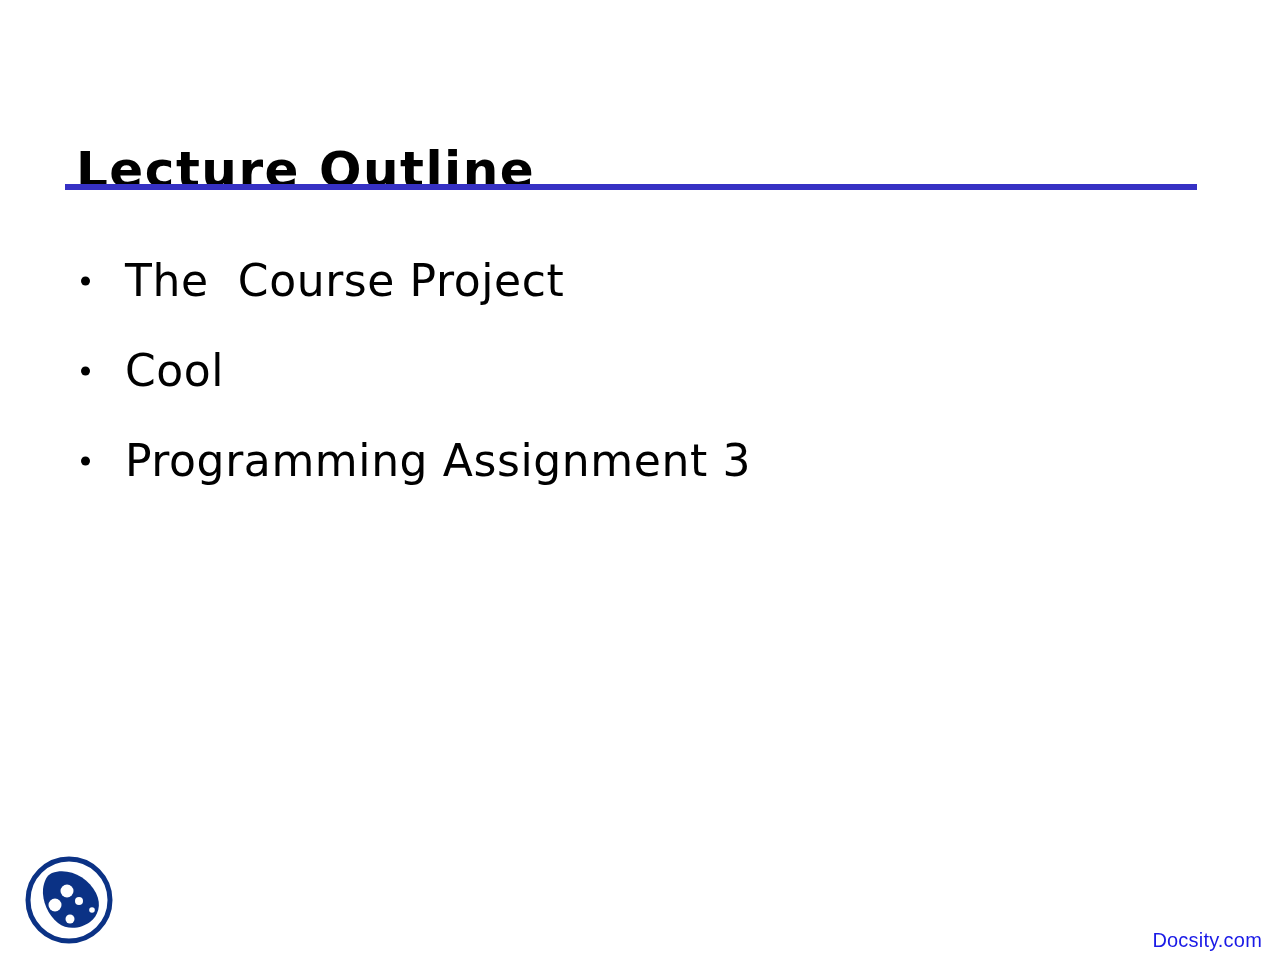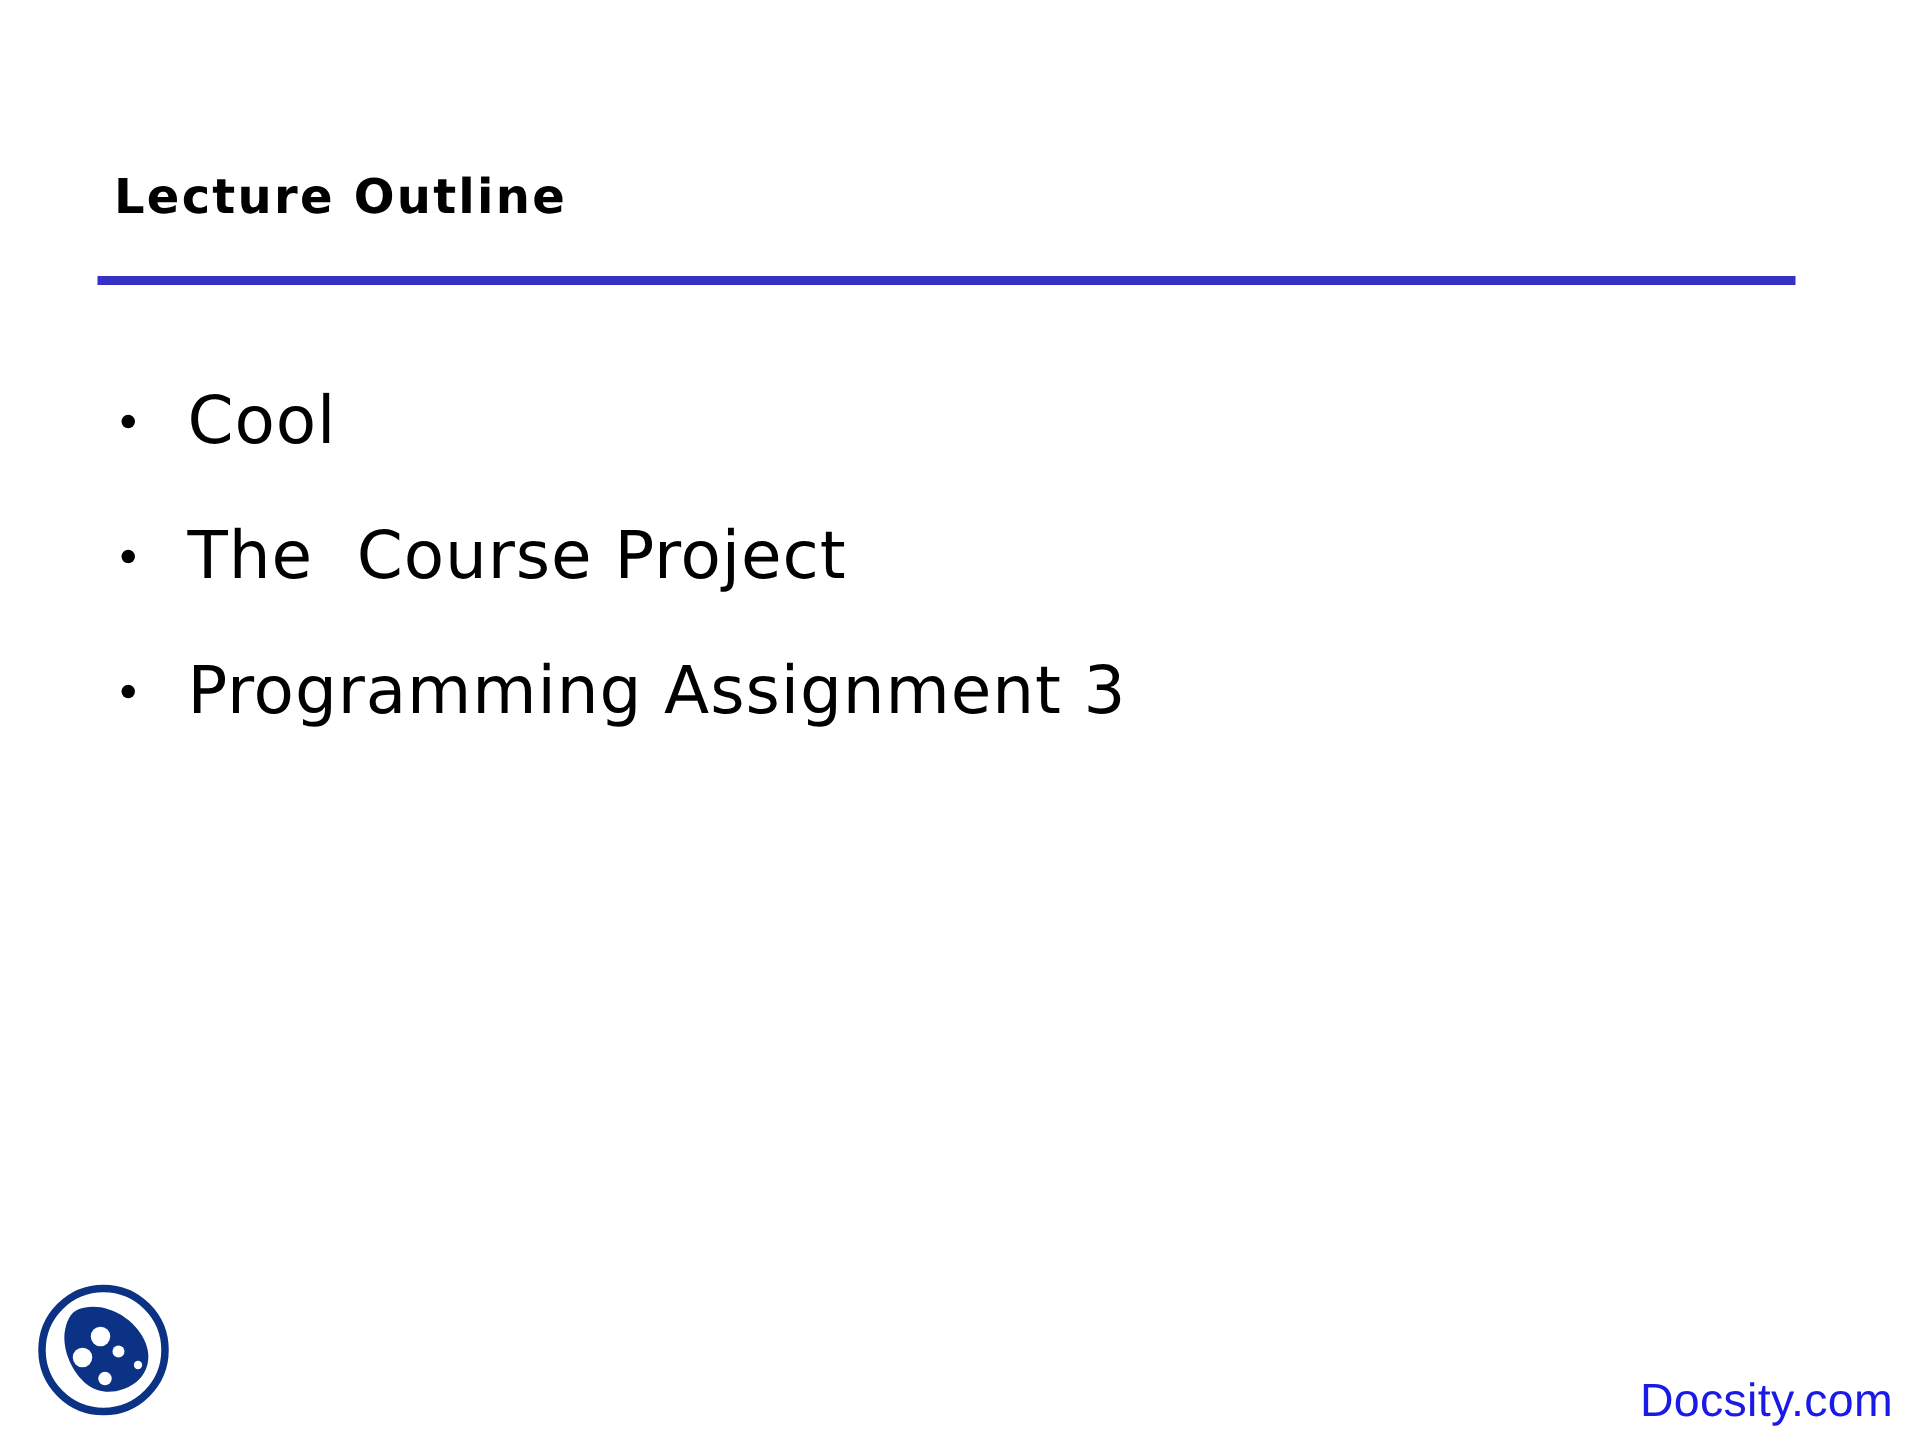--- a/index.html
+++ b/index.html
@@ -19,23 +19,23 @@
   .slide {
     position: absolute;
     inset: 0;
     background: #ffffff;
   }
 
   
   .slide-title {
     position: absolute;
     left: 76px;
-    top: 83px;
+    top: 112px;
     font-family: "DejaVu Sans", sans-serif;
-    font-size: 32px;
+    font-size: 50px;
     font-weight: 700;
     letter-spacing: 1.5px;
     color: #000000;
     line-height: 1.05;
     white-space: nowrap;
     margin-top: 32px;
   }
 
   
   .title-rule {
@@ -93,46 +93,46 @@
     height: 94px;
   }
   .footer-logo svg { display: block; width: 94px; height: 94px; }
 
   
   .footer-wordmark {
     position: absolute;
     right: 18px;
     bottom: 8px;
     font-family: "Liberation Sans", sans-serif;
-    font-size: 31px;
+    font-size: 20px;
     font-weight: 400;
     color: #1a1ae6;
     letter-spacing: 0.2px;
     white-space: nowrap;
   }
 </style>
 </head>
 <body>
 
 <div class="slide">
 
   <h1 class="slide-title">Lecture Outline</h1>
 
   <div class="title-rule"></div>
 
   <ul class="bullet-list">
 
     <li class="bullet-item">
       <span class="bullet-marker"></span>
-      <span class="bullet-text">Cool</span>
+      <span class="bullet-text">The  Course Project</span>
     </li>
 
     <li class="bullet-item">
       <span class="bullet-marker"></span>
-      <span class="bullet-text">The  Course Project</span>
+      <span class="bullet-text">Cool</span>
     </li>
 
     <li class="bullet-item">
       <span class="bullet-marker"></span>
       <span class="bullet-text">Programming Assignment 3</span>
     </li>
 
   </ul>
 
   <div class="footer-logo">

